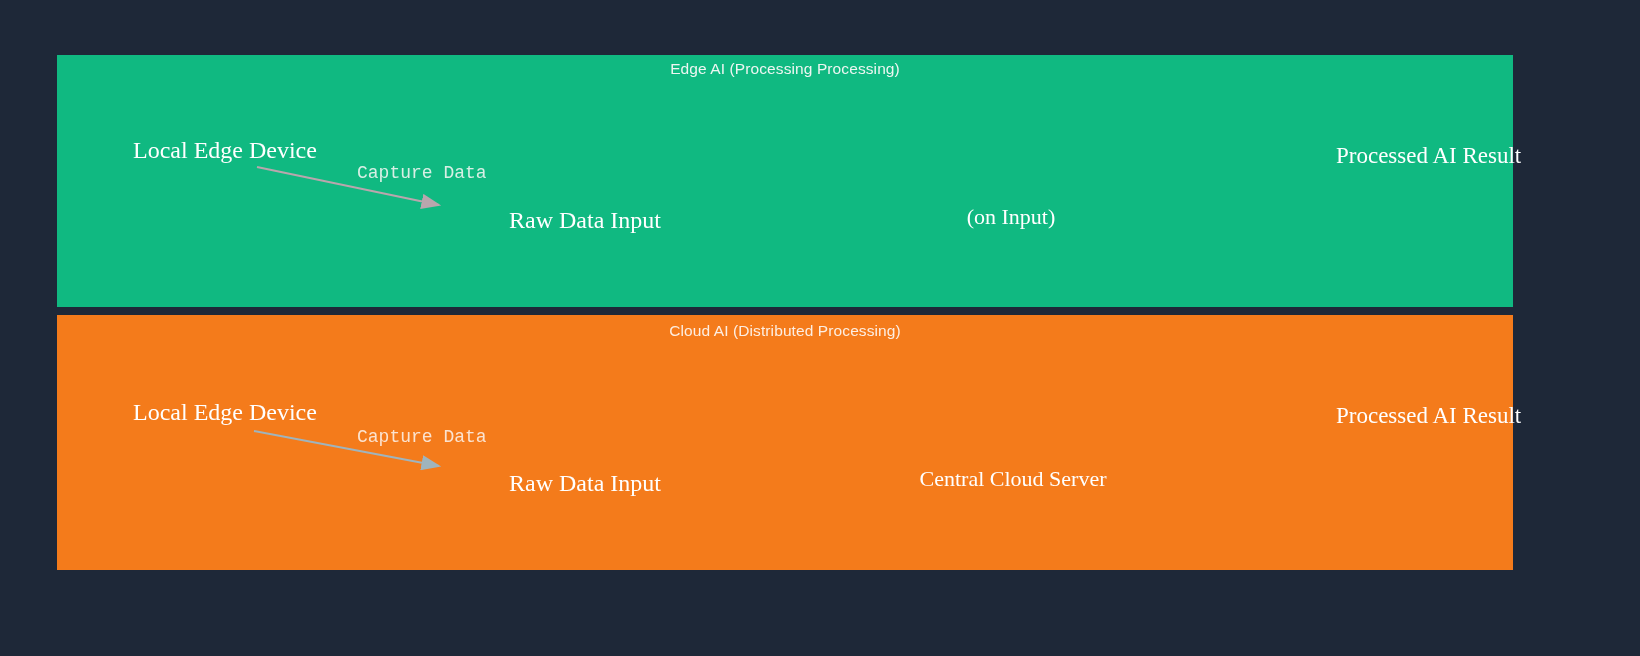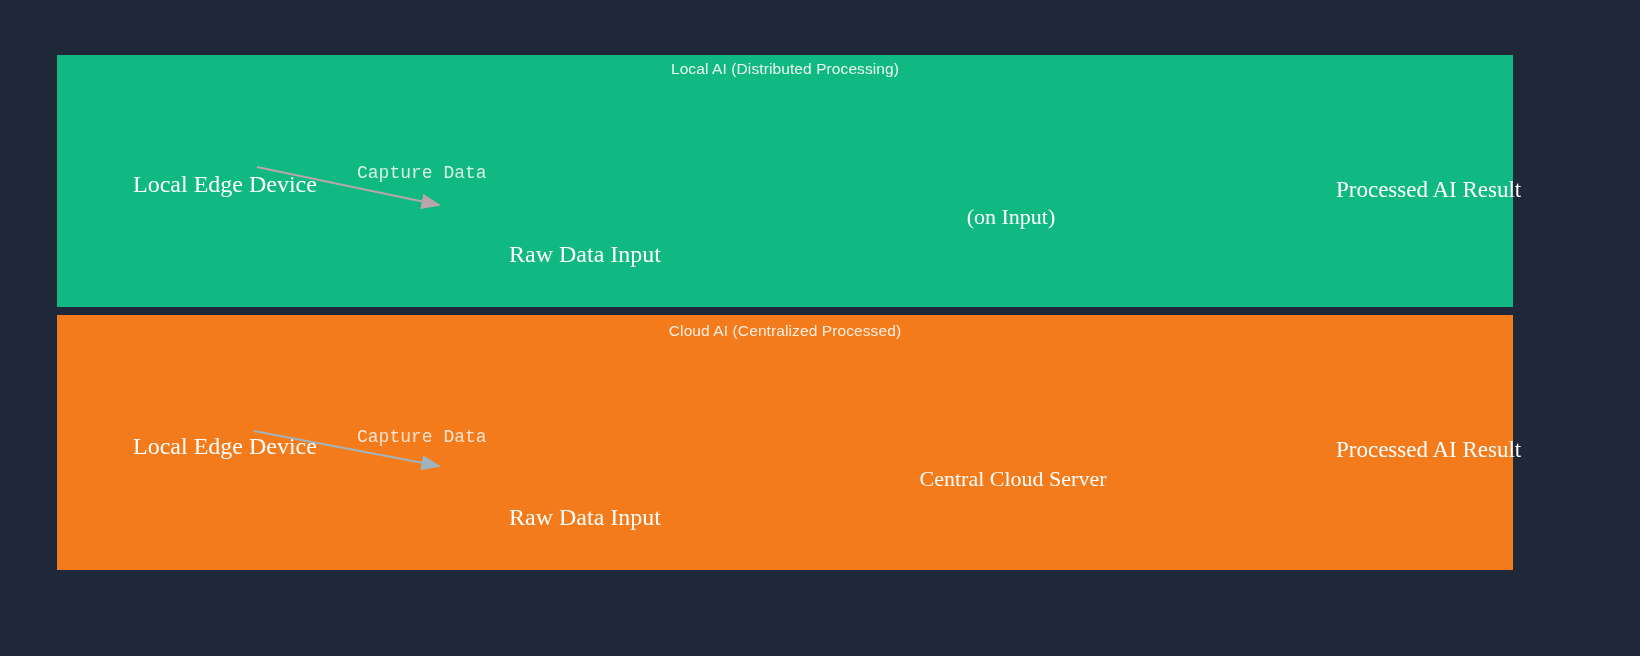--- a/index.html
+++ b/index.html
@@ -57,21 +57,21 @@
   #panel-cloud .panel-title { top: 7px; color: #fdeee2; }
 
   
   .node-label {
     position: absolute;
     font-family: "Liberation Serif", "DejaVu Serif", serif;
     color: #ffffff;
     white-space: nowrap;
     line-height: 1.12;
   }
-  .node-label.big   { font-size: 24px; margin-top: 34px; }
+  .node-label.big   { font-size: 24px; }
   .node-label.multi { font-size: 22px; text-align: center; }
 
   .lbl-local-edge   { left: 76px;  }
   .lbl-raw-data     { left: 452px; }
   .lbl-model        { left: 838px; width: 232px; }
   .lbl-result       { left: 1279px; text-align: center; }
 
   
   #panel-edge .lbl-local-edge { top: 82px; }
   #panel-edge .lbl-raw-data   { top: 152px; }
@@ -110,21 +110,21 @@
     color: #fbe3d0;
   }
 </style>
 </head>
 <body>
 
 <div class="canvas">
 
   <div class="panel" id="panel-edge">
 
-    <div class="panel-title">Local AI (Distributed Processing)</div>
+    <div class="panel-title">Edge AI (Processing Processing)</div>
 
     <svg class="edge-svg" viewBox="0 0 1456 252" preserveAspectRatio="none">
       <defs>
         <marker id="arrow-edge" markerWidth="9" markerHeight="7" refX="8" refY="3.5" orient="auto">
           <path d="M0,0 L9,3.5 L0,7 z" fill="#b9a6ad"></path>
         </marker>
       </defs>
       <line x1="200" y1="112" x2="382" y2="150" stroke="#b9a6ad" stroke-width="2.2" marker-end="url(#arrow-edge)"></line>
     </svg>
 
@@ -136,21 +136,21 @@
 
     <div class="node-label multi lbl-model">
       <div>(on Input)</div>
     </div>
 
     <div class="node-label big lbl-result">Processed AI Result</div>
   </div>
 
   <div class="panel" id="panel-cloud">
 
-    <div class="panel-title">Cloud AI (Centralized Processed)</div>
+    <div class="panel-title">Cloud AI (Distributed Processing)</div>
 
     <svg class="edge-svg" viewBox="0 0 1456 255" preserveAspectRatio="none">
       <defs>
         <marker id="arrow-cloud" markerWidth="9" markerHeight="7" refX="8" refY="3.5" orient="auto">
           <path d="M0,0 L9,3.5 L0,7 z" fill="#9fb4bd"></path>
         </marker>
       </defs>
       <line x1="197" y1="116" x2="382" y2="151" stroke="#9fb4bd" stroke-width="2.2" marker-end="url(#arrow-cloud)"></line>
     </svg>
 

